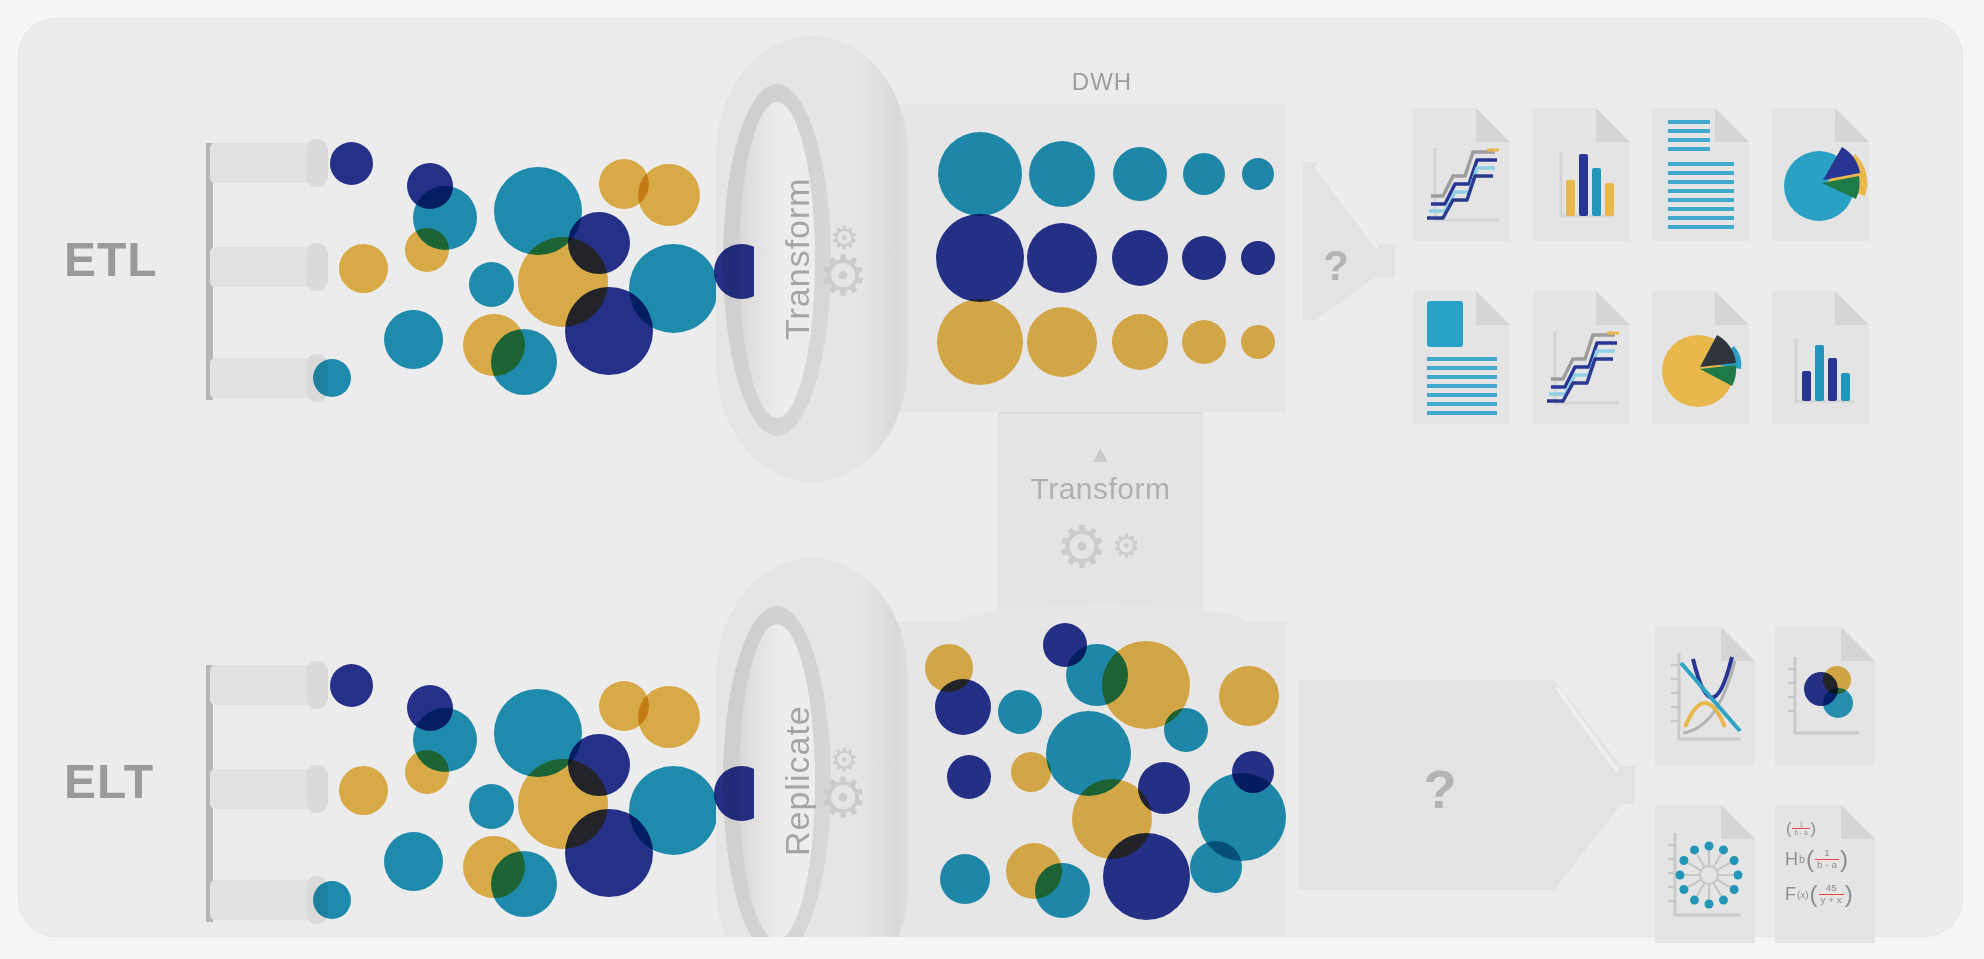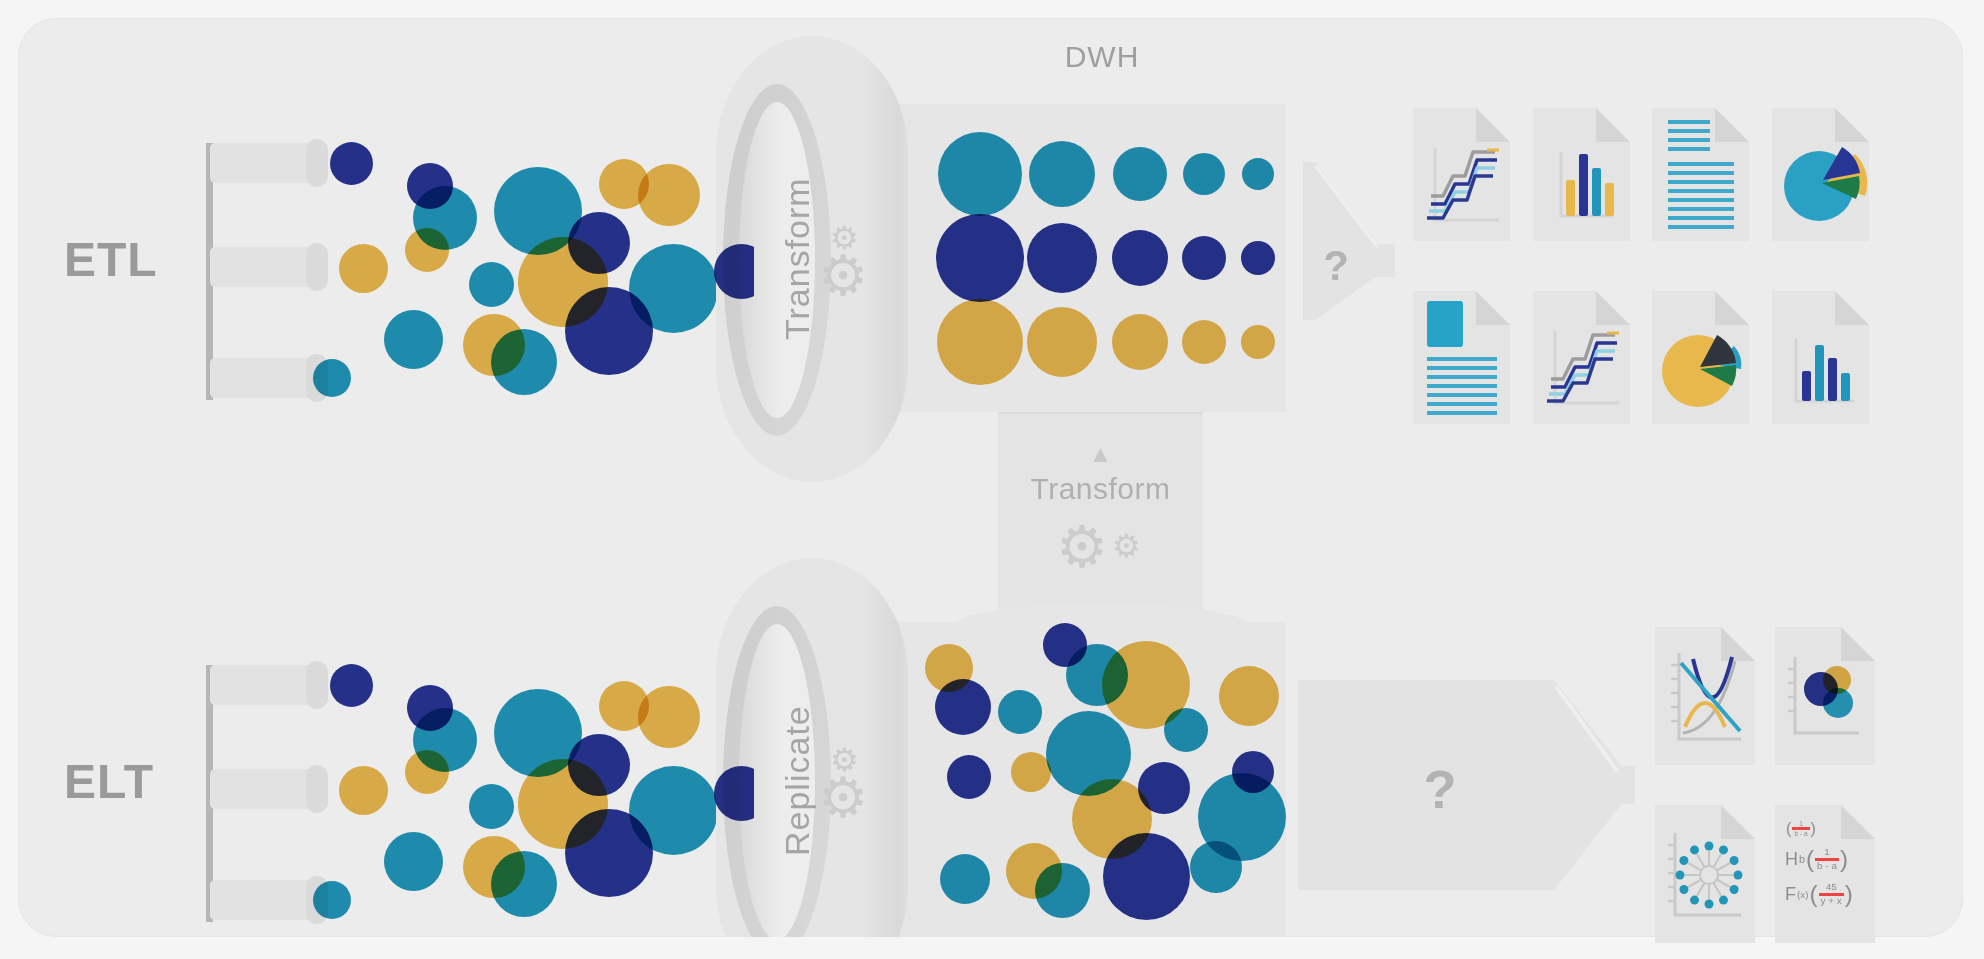--- a/index.html
+++ b/index.html
@@ -25,22 +25,22 @@
   .conn .g-big{left:58px;top:104px;font-size:58px;}
   .conn .g-small{left:114px;top:116px;font-size:32px;}
 
   
   .vbar{position:absolute;width:7px;background:#b6b6b6;left:206px;}
   .pipe{position:absolute;left:210px;width:104px;height:40px;background:#e2e2e2;border-radius:5px;}
   .cap{position:absolute;left:306px;width:22px;height:48px;background:#dadada;border-radius:11px;}
 
   
   .sec-label{position:absolute;left:64px;width:120px;font-size:48px;font-weight:bold;color:#9a9a9a;letter-spacing:1px;}
-  .dwh-label{position:absolute;left:1032px;top:40px;width:140px;text-align:center;
-             font-size:30px;font-weight:500;color:#9e9e9e;letter-spacing:1px;}
+  .dwh-label{position:absolute;left:1032px;top:68px;width:140px;text-align:center;
+             font-size:24px;font-weight:500;color:#9e9e9e;letter-spacing:1px;}
 
   
   .drum{position:absolute;left:716px;width:192px;height:446px;border-radius:96px / 118px;
         background:linear-gradient(90deg,#e5e5e5 0%,#e5e5e5 76%,#d9d9d9 95%,#dfdfdf 100%);}
   .drum-top{top:36px;}
   .drum-bottom{top:558px;}
   .mouth{position:absolute;left:7px;top:48px;width:108px;height:352px;border-radius:50%;
          background:linear-gradient(100deg,#cccccc,#d9d9d9);}
   .mouth-inner{position:absolute;left:23px;top:66px;width:76px;height:316px;border-radius:50%;
          background:linear-gradient(90deg,#d9d9d9 0%,#ededed 55%);}
@@ -82,21 +82,21 @@
   
   .formulas{position:absolute;left:0;top:0;right:0;bottom:0;color:#8d8d8d;padding:14px 0 0 10px;}
   .f-line{display:flex;align-items:center;margin-bottom:7px;}
   .f1{font-size:12px;}
   .f2,.f3{font-size:18px;}
   .paren{font-weight:400;font-size:1.35em;margin:0 1px;}
   .fbase{font-size:1em;}
   .fsup{font-size:0.6em;vertical-align:super;margin-left:1px;}
   .fsub{font-size:0.55em;margin-left:1px;}
   .frac{display:inline-block;text-align:center;line-height:1.1;vertical-align:middle;font-size:0.55em;}
-  .frac .den{display:block;border-top:3px solid #ef4444;padding:0 2px;}
+  .frac .den{display:block;border-top:1px solid #ef4444;padding:0 2px;}
   .frac .num{display:block;padding:0 2px;}
 </style>
 </head>
 <body>
 
 <div class="root">
   <div class="card"></div>
 
   <div class="clip">
     <div class="inner">

